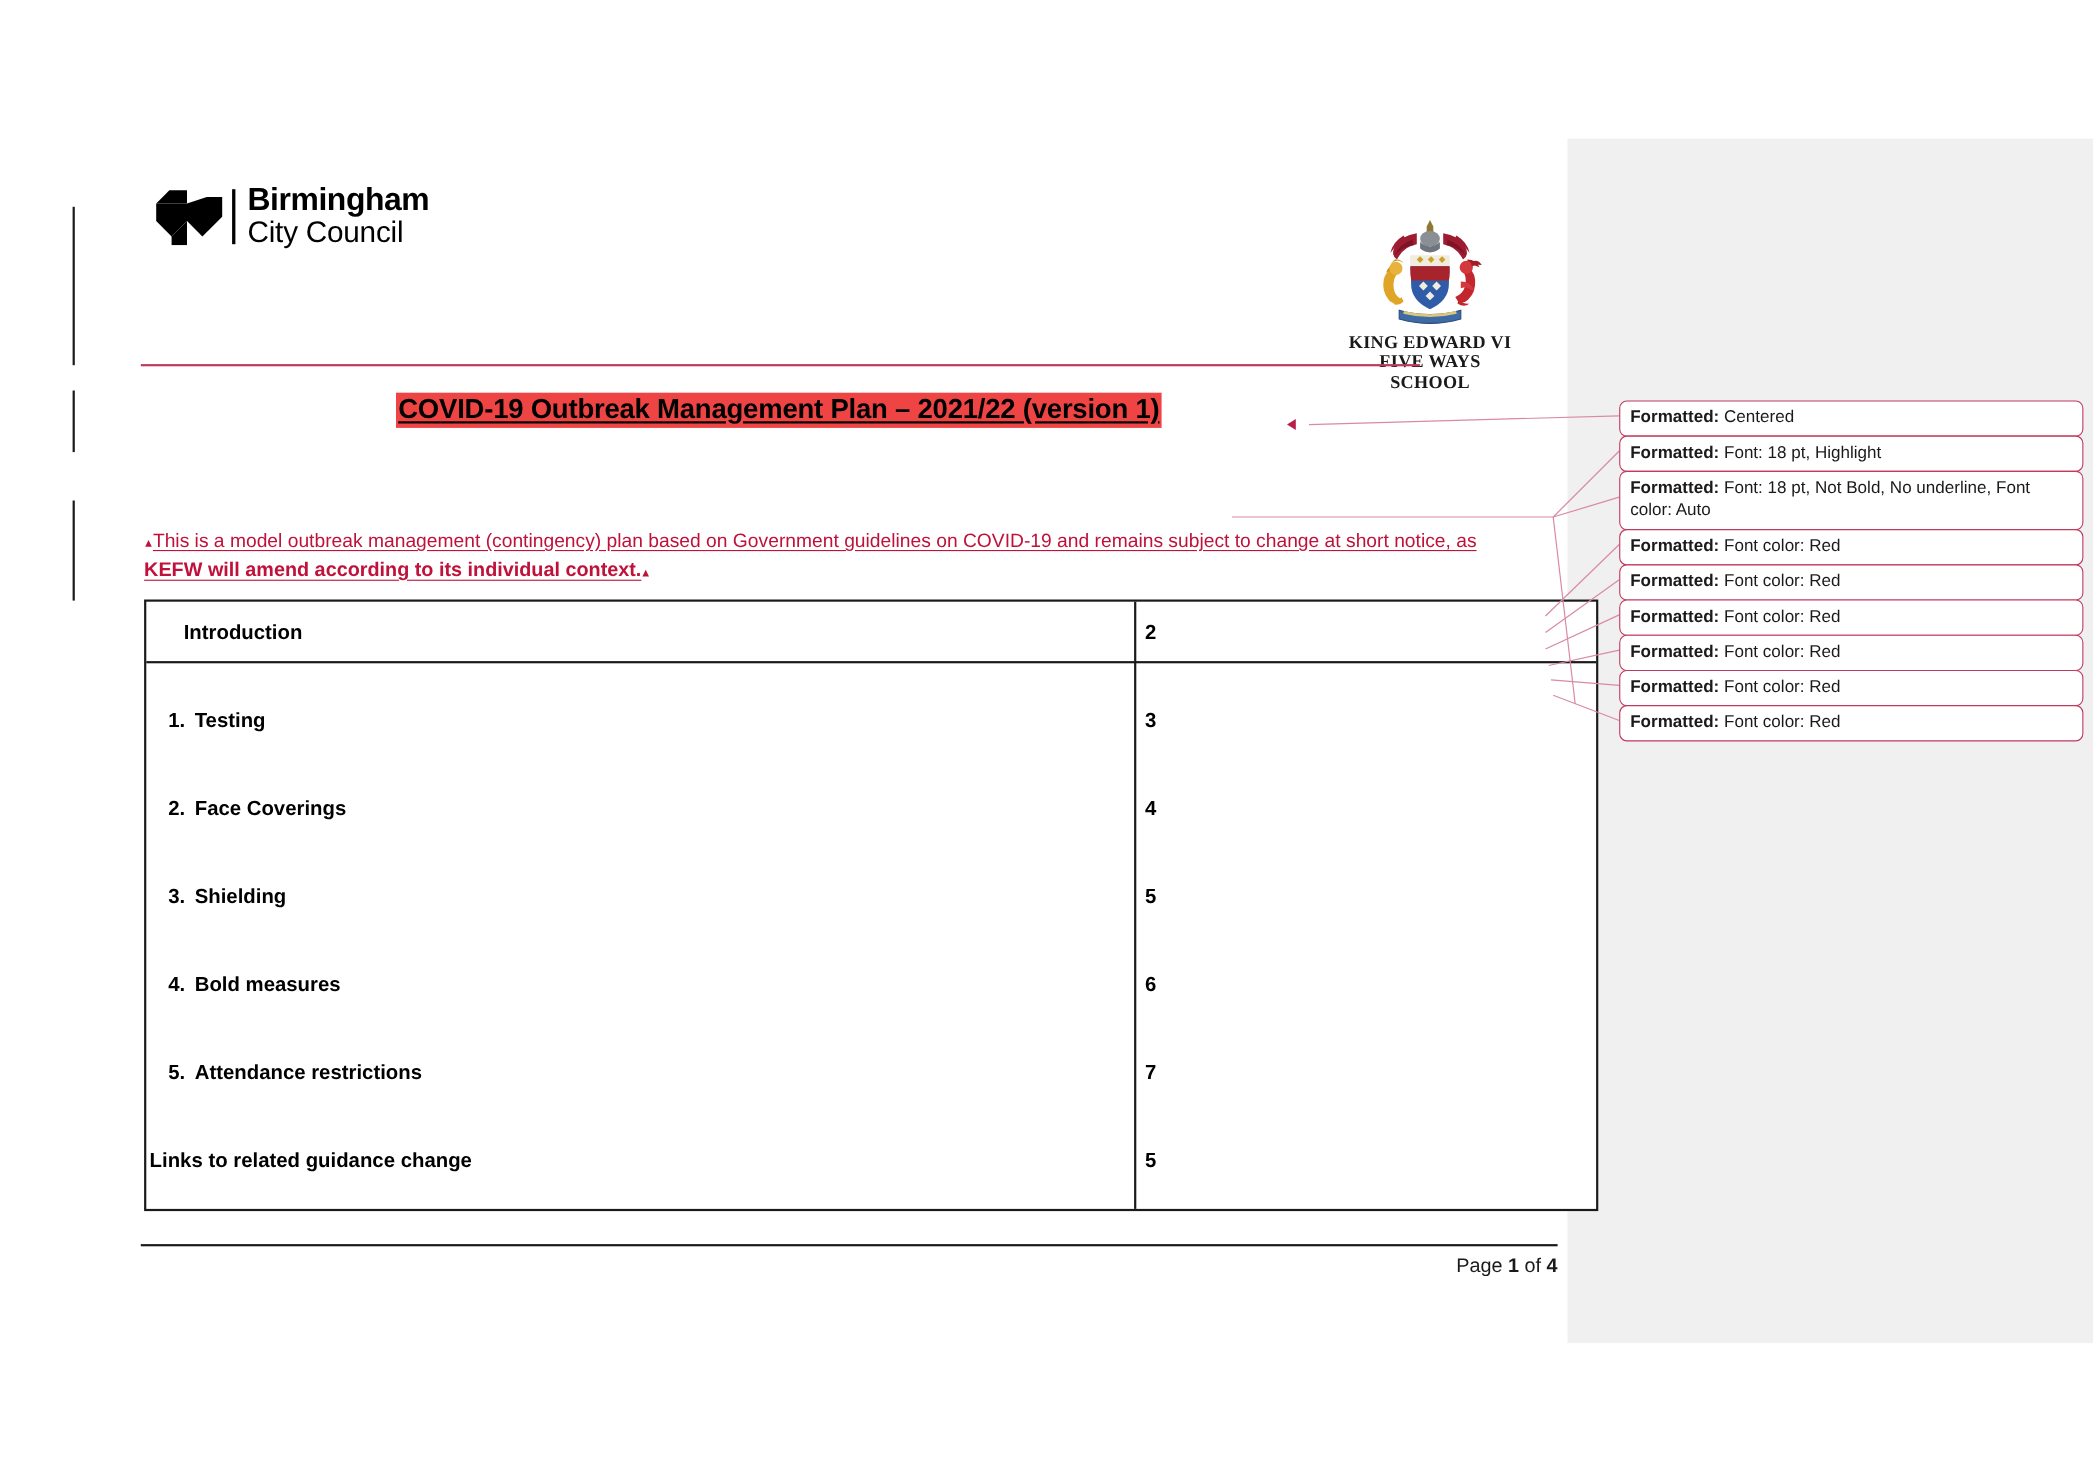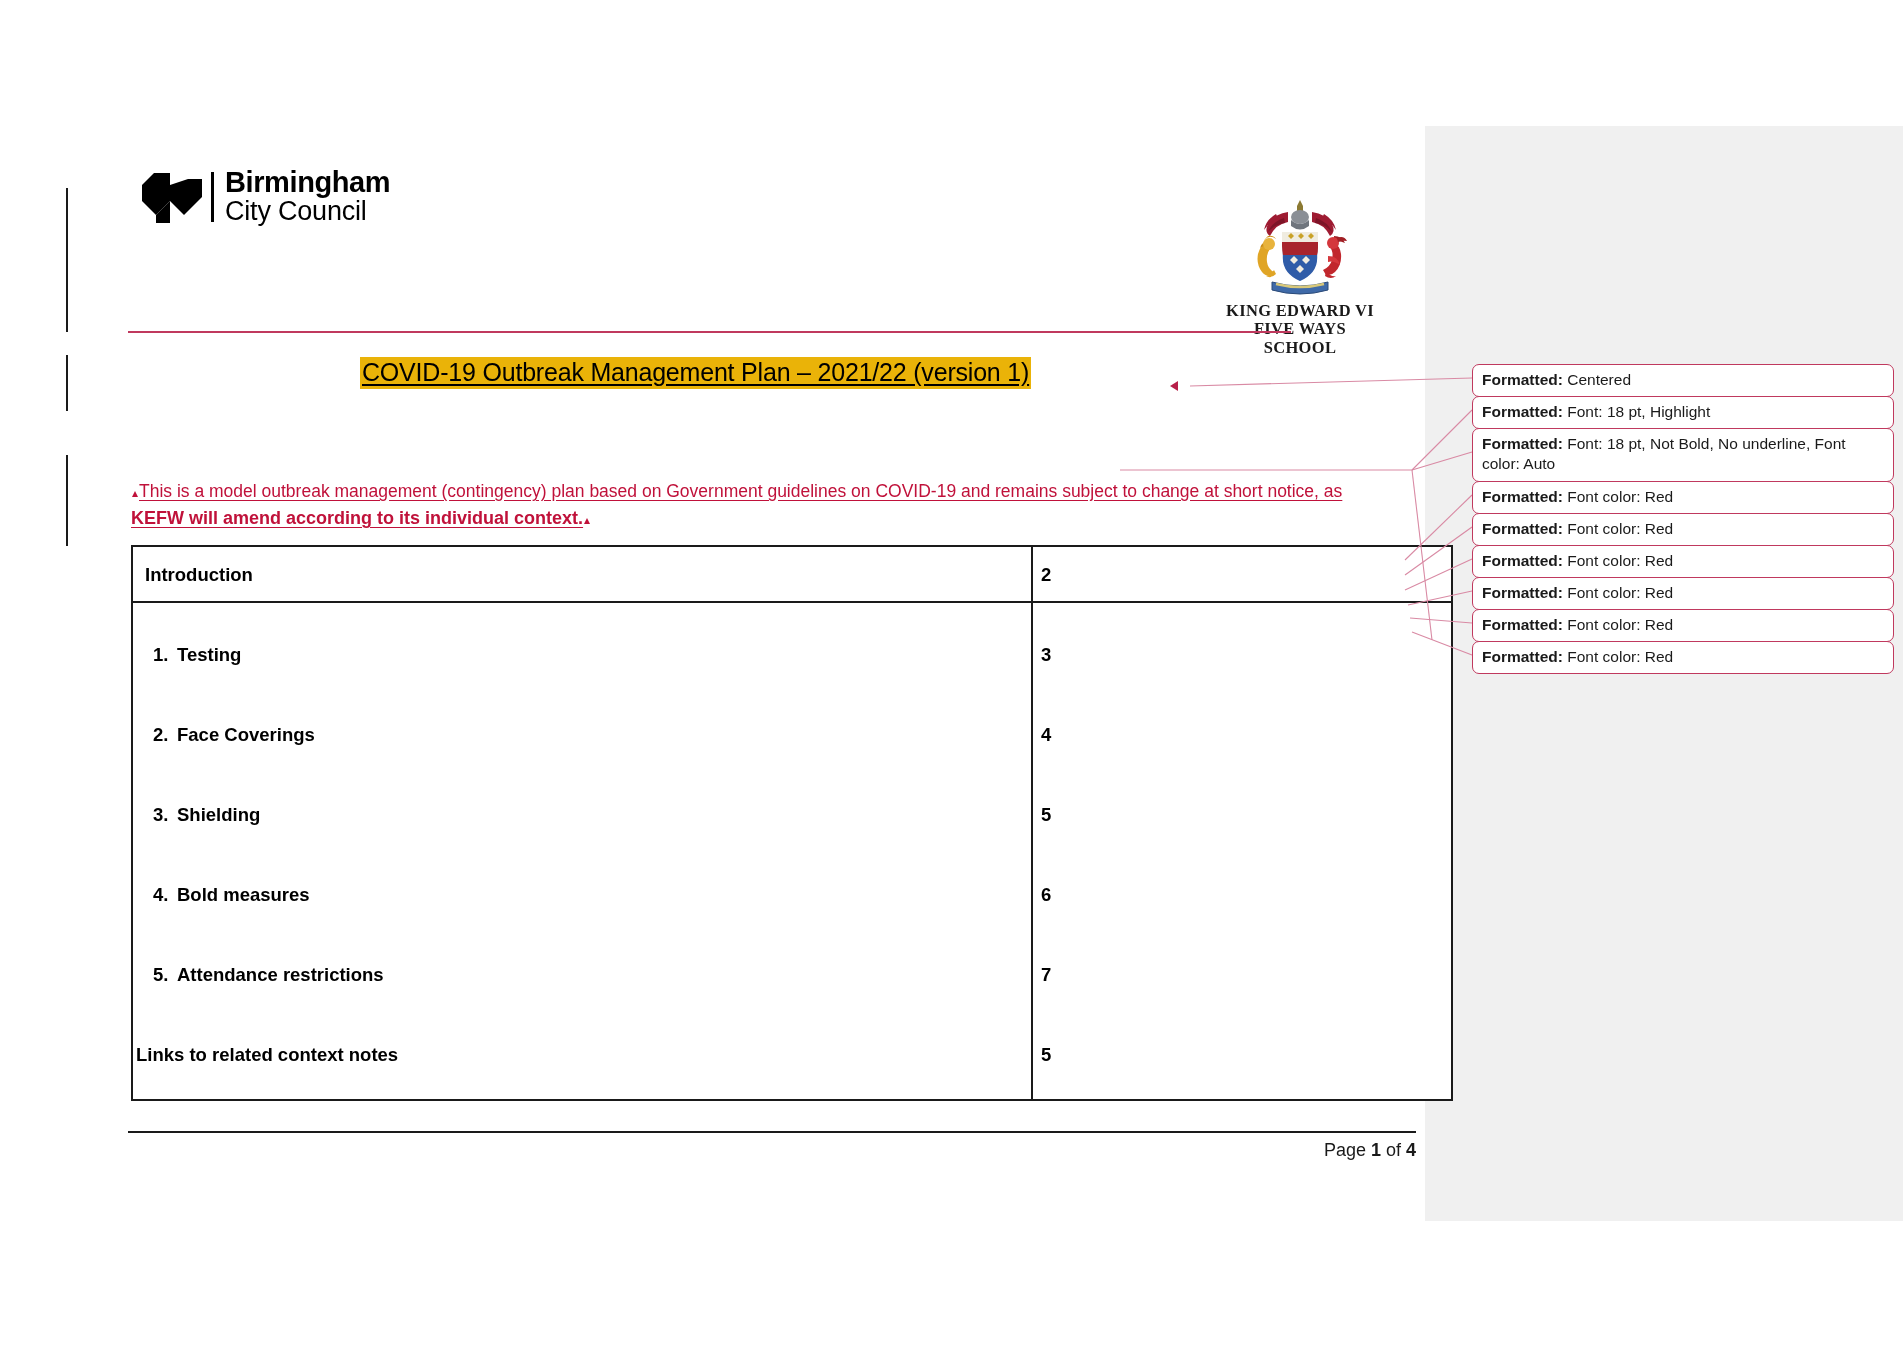--- a/index.html
+++ b/index.html
@@ -96,23 +96,23 @@
     width: 2px;
     background: #1a1a1a;
   }
 
   
   .doc-title {
     position: absolute;
     left: 360px;
     top: 357px;
     font-size: 25px;
-    font-weight: 400;
+    font-weight: 700;
     color: #000;
-    background: #eab308;
+    background: #ef4444;
     text-decoration: underline;
     text-underline-offset: 3px;
     letter-spacing: -0.2px;
     white-space: nowrap;
     padding: 1px 2px 2px 2px;
   }
   .title-caret {
     position: absolute;
     left: 1170px;
     top: 381px;
@@ -206,21 +206,21 @@
   .row-item .toc-cell-l { padding: 17px 0 0 0; }
   .row-item .toc-cell-r { padding-top: 17px; }
   .row-item.row-last { height: 72px; }
 
   .item-text { display: flex; }
   .item-num {
     width: 44px;
     padding-left: 20px;
     box-sizing: border-box;
   }
-  .item-intro { padding-left: 12px; }
+  .item-intro { padding-left: 34px; }
   .item-plain { padding-left: 3px; }
 
   
   .footer-rule {
     position: absolute;
     left: 128px;
     top: 1131px;
     width: 1288px;
     height: 2px;
     background: #1a1a1a;
@@ -408,21 +408,21 @@
             <span class="item-num">5.</span>
             <span>Attendance restrictions</span>
           </div>
         </div>
         <div class="toc-cell-r">7</div>
       </div>
 
       <div class="toc-row row-item row-last">
         <div class="toc-cell-l">
           <div class="item-text">
-            <span class="item-plain">Links to related context notes</span>
+            <span class="item-plain">Links to related guidance change</span>
           </div>
         </div>
         <div class="toc-cell-r">5</div>
       </div>
     </div>
   </div>
 
   <svg class="leaders">
     <g stroke="#d98aa4" stroke-width="1.1" fill="none">
       <line x1="1472" y1="378" x2="1190" y2="386"></line>

